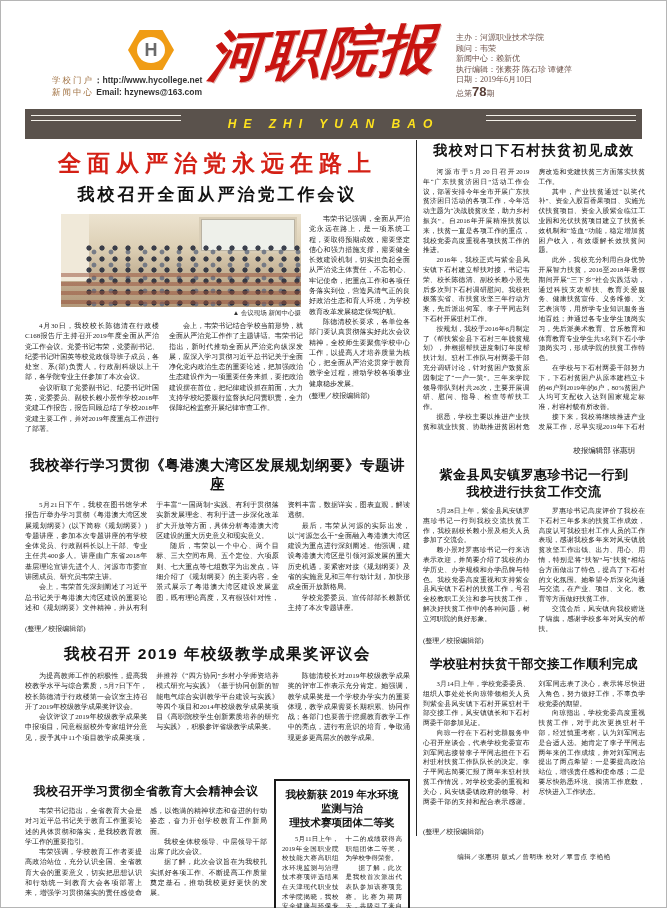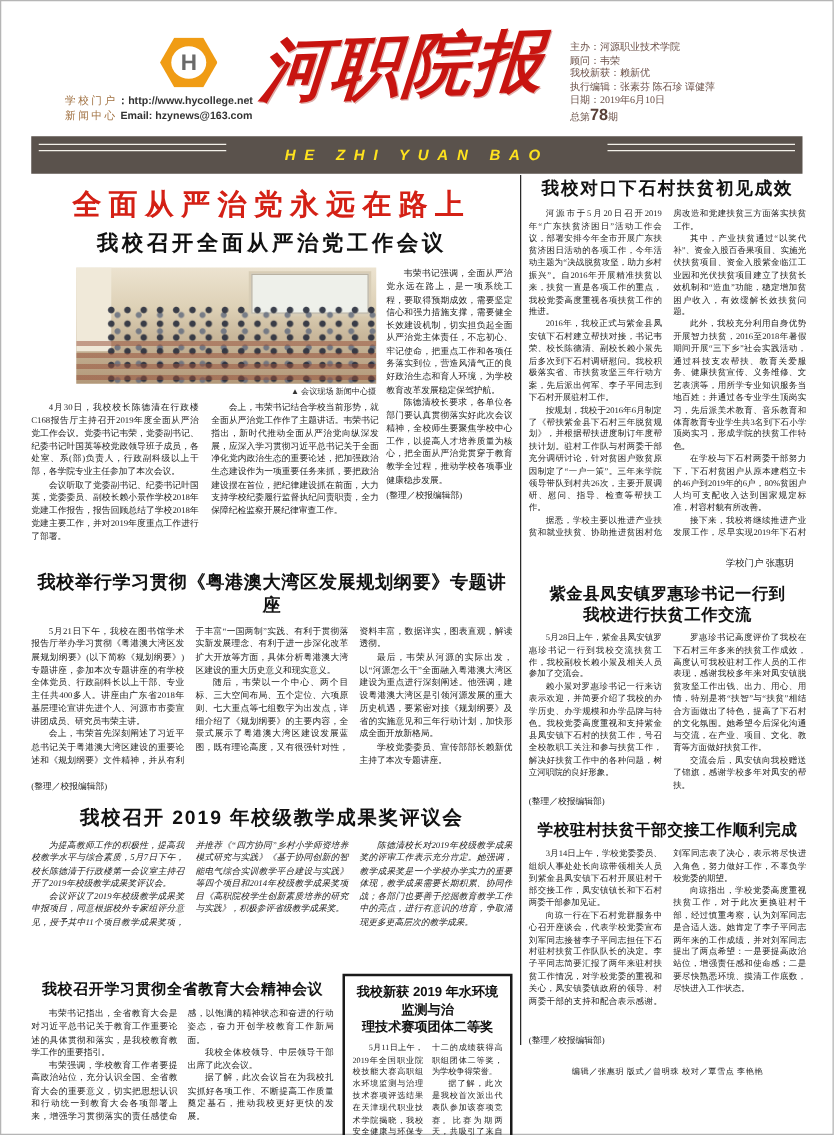--- a/index.html
+++ b/index.html
@@ -94,21 +94,21 @@
     background:#eef0ea; border:1px solid #b9b2a2; box-shadow:0 0 0 2px #d8cdb6;
   }
   .photo-wall{position:absolute; left:0; top:0; width:28px; height:72%; background:#f0e9d9;}
   .photo-caption{width:240px; margin-left:36px; font-size:6.5px; text-align:right; color:#333; padding:2px 2px 3px 0;}
   .a1-bottom{column-count:2; column-gap:10px; height:124px;}
   .a1-col3{width:101px; margin-left:6px; height:232px;}
   
   .a2-headline{font-size:14.5px; letter-spacing:.5px; margin:10px 0 6px 0;}
   .a2-body{column-count:3; column-gap:9px; height:122px;}
   .a3-headline{font-size:15.5px; letter-spacing:1.5px; margin:10px 0 6px 0;}
-  .a3-body{column-count:3; column-gap:9px; height:100px;font-style:italic;}
+  .a3-body{column-count:3; column-gap:9px; height:100px;}
   
   .bottom-row{display:flex; margin-top:8px;}
   .a4-wrap{width:242px; flex:0 0 242px;}
   .a4-headline{font-size:12px; letter-spacing:.5px; margin:4px 0 6px 0;}
   .a4-body{column-count:2; column-gap:8px; height:142px;}
   .box-article{flex:1; margin-left:7px; border:2px solid #1a1a1a; padding:5px 6px; height:150px;}
   .box-headline{font-size:10.5px; line-height:14px; margin:1px 0 5px 0;}
   .box-body{column-count:2; column-gap:7px; font-size:6.5px; line-height:9.6px; height:104px;}
   
   .r1-headline{font-size:14px; letter-spacing:1.5px; margin:6px 0 7px 0;}
@@ -130,21 +130,21 @@
     </div>
     <div class="portal-lines">
       <div><span class="portal-label">学校门户</span><span class="portal-value">：http://www.hycollege.net</span></div>
       <div><span class="portal-label">新闻中心</span><span class="portal-value"> Email: hzynews@163.com</span></div>
     </div>
     <div class="masthead">河职院报</div>
     <div class="header-info">
       <div>
           <p class="">主办：河源职业技术学院</p>
           <p class="">顾问：韦荣</p>
-          <p class="">我校新获：赖新优</p>
+          <p class="">新闻中心：赖新优</p>
           <p class="">执行编辑：张素芬 陈石珍 谭健萍</p>
           <p class="">日期：2019年6月10日</p>
         </div>
       <div class="issue-line"><span>总第</span><span class="issue-no">78</span><span>期</span></div>
     </div>
   </div>
 
   <div class="banner">
     <div class="banner-rule left"></div>
     <div class="banner-text">HE ZHI YUAN BAO</div>
@@ -238,21 +238,21 @@
         <div class="r1-body body-text">
             <p class="para">河源市于5月20日召开2019年“广东扶贫济困日”活动工作会议，部署安排今年全市开展广东扶贫济困日活动的各项工作，今年活动主题为“决战脱贫攻坚，助力乡村振兴”。自2016年开展精准扶贫以来，扶贫一直是各项工作的重点，我校党委高度重视各项扶贫工作的推进。</p>
             <p class="para">2016年，我校正式与紫金县凤安镇下石村建立帮扶对接，书记韦荣、校长陈德清、副校长赖小景先后多次到下石村调研慰问。我校积极落实省、市扶贫攻坚三年行动方案，先后派出何军、李子平同志到下石村开展驻村工作。</p>
             <p class="para">按规划，我校于2016年6月制定了《帮扶紫金县下石村三年脱贫规划》，并根据帮扶进度制订年度帮扶计划。驻村工作队与村两委干部充分调研讨论，针对贫困户致贫原因制定了“一户一策”。三年来学院领导带队到村共26次，主要开展调研、慰问、指导、检查等帮扶工作。</p>
             <p class="para">据悉，学校主要以推进产业扶贫和就业扶贫、协助推进贫困村危房改造和党建扶贫三方面落实扶贫工作。</p>
             <p class="para">其中，产业扶贫通过“以奖代补”、资金入股百香果项目、实施光伏扶贫项目、资金入股紫金临江工业园和光伏扶贫项目建立了扶贫长效机制和“造血”功能，稳定增加贫困户收入，有效缓解长效扶贫问题。</p>
             <p class="para">此外，我校充分利用自身优势开展智力扶贫，2016至2018年暑假期间开展“三下乡”社会实践活动，通过科技支农帮扶、教育关爱服务、健康扶贫宣传、义务维修、文艺表演等，用所学专业知识服务当地百姓；并通过各专业学生顶岗实习，先后派美术教育、音乐教育和体育教育专业学生共3名到下石小学顶岗实习，形成学院的扶贫工作特色。</p>
             <p class="para">在学校与下石村两委干部努力下，下石村贫困户从原本建档立卡的46户到2019年的6户，80%贫困户人均可支配收入达到国家规定标准，村容村貌有所改善。</p>
             <p class="para">接下来，我校将继续推进产业发展工作，尽早实现2019年下石村100%贫困户人均可支配收入达到国家规定标准的目标。</p>
           </div>
-        <div class="byline">学校门户 张惠玥</div>
+        <div class="byline">校报编辑部 张惠玥</div>
       </div>
 
       <div>
         <h2 class="art-headline r2-headline">
           <span>紫金县凤安镇罗惠珍书记一行到</span><br>
           <span>我校进行扶贫工作交流</span>
         </h2>
         <div class="r2-body body-text">
             <p class="para">5月28日上午，紫金县凤安镇罗惠珍书记一行到我校交流扶贫工作，我校副校长赖小景及相关人员参加了交流会。</p>
             <p class="para">赖小景对罗惠珍书记一行来访表示欢迎，并简要介绍了我校的办学历史、办学规模和办学品牌与特色。我校党委高度重视和支持紫金县凤安镇下石村的扶贫工作，号召全校教职工关注和参与扶贫工作，解决好扶贫工作中的各种问题，树立河职院的良好形象。</p>

